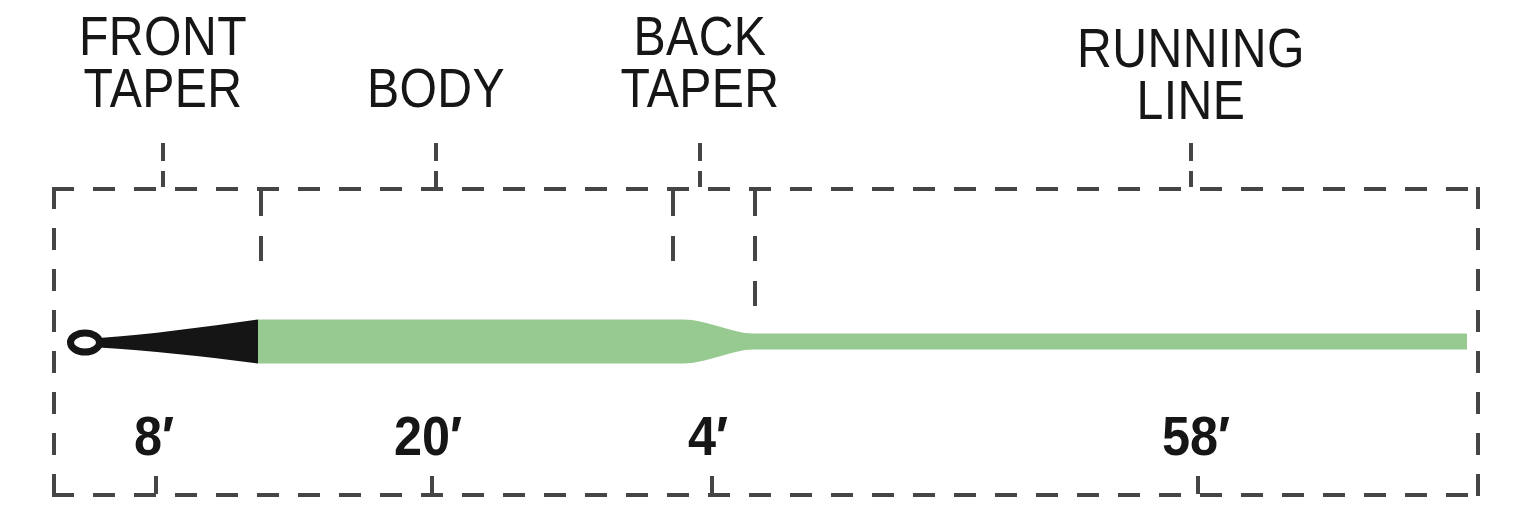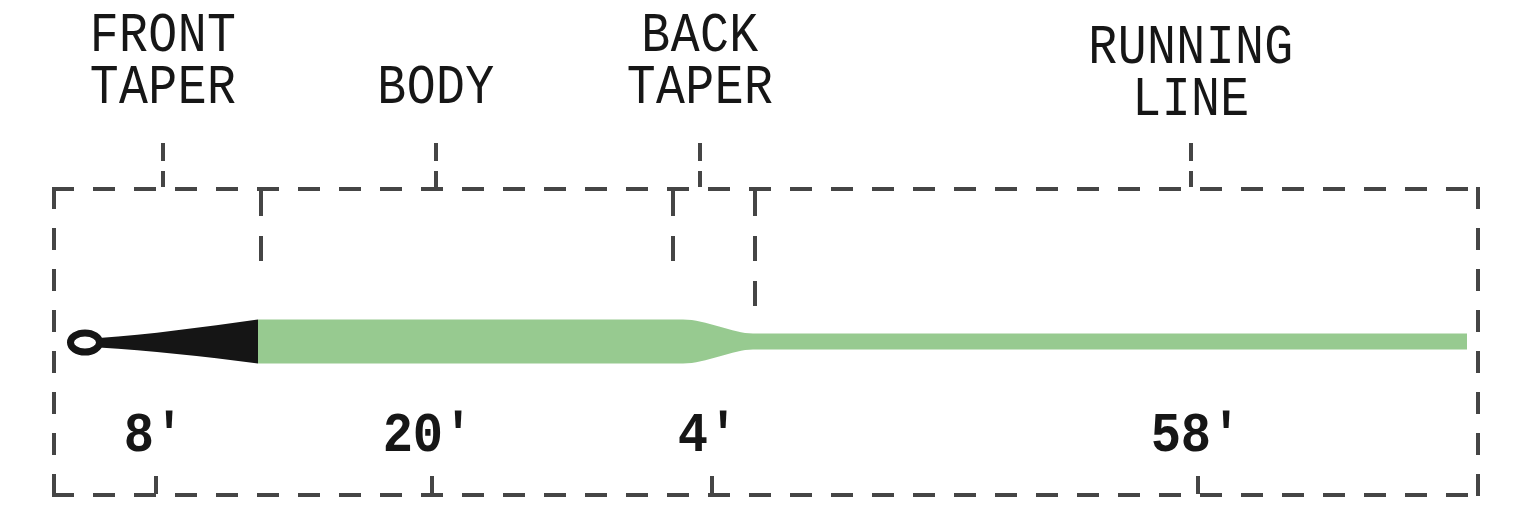--- a/index.html
+++ b/index.html
@@ -8,21 +8,21 @@
     --green:#97ca90;
     --black:#151515;
   }
   html,body{margin:0;padding:0;background:#ffffff;}
   .stage{
     position:relative;
     width:1533px;
     height:524px;
     background:#ffffff;
     overflow:hidden;
-    font-family:Liberation Mono, monospace;
+    font-family:Liberation Sans, sans-serif;
   }
 
   
   .sec-label{
     position:absolute;
     transform:translateX(-50%) scaleX(0.86);
     text-align:center;
     font-size:56px;
     line-height:52px;
     font-weight:400;

